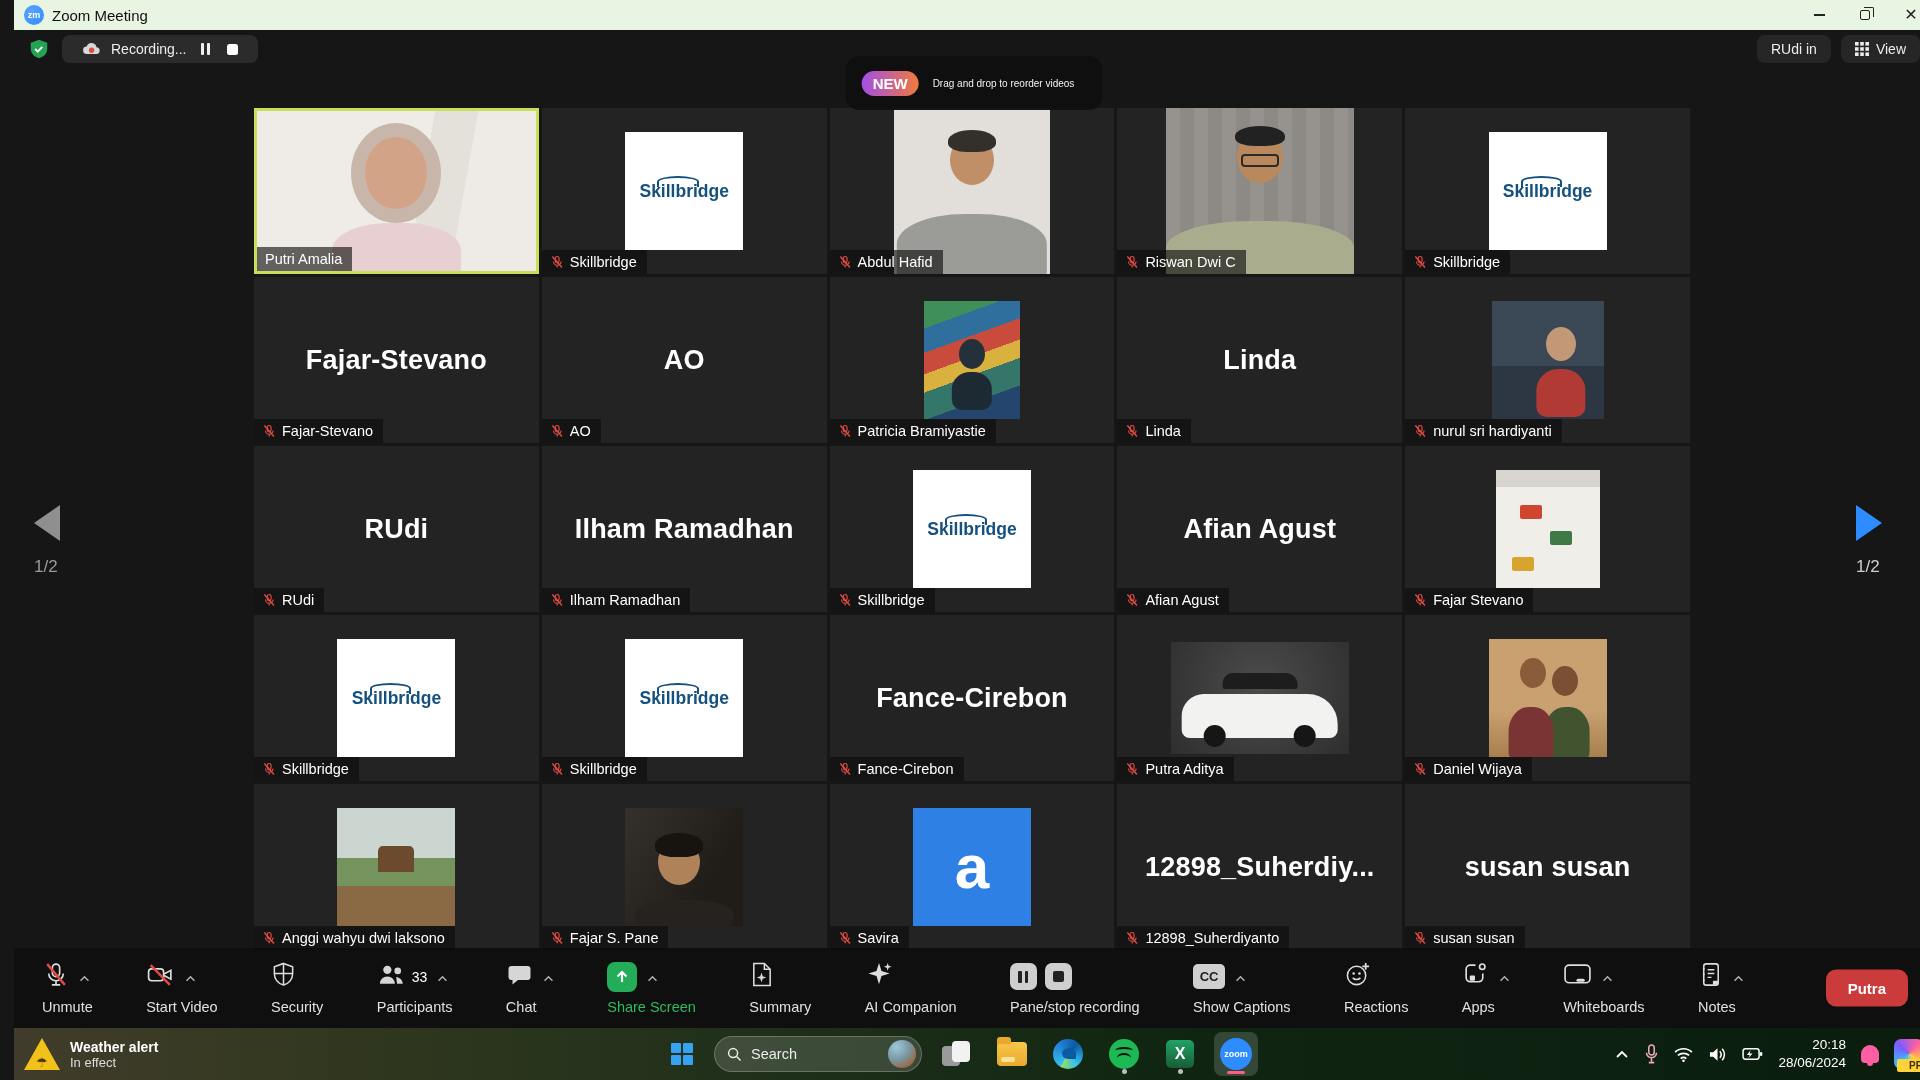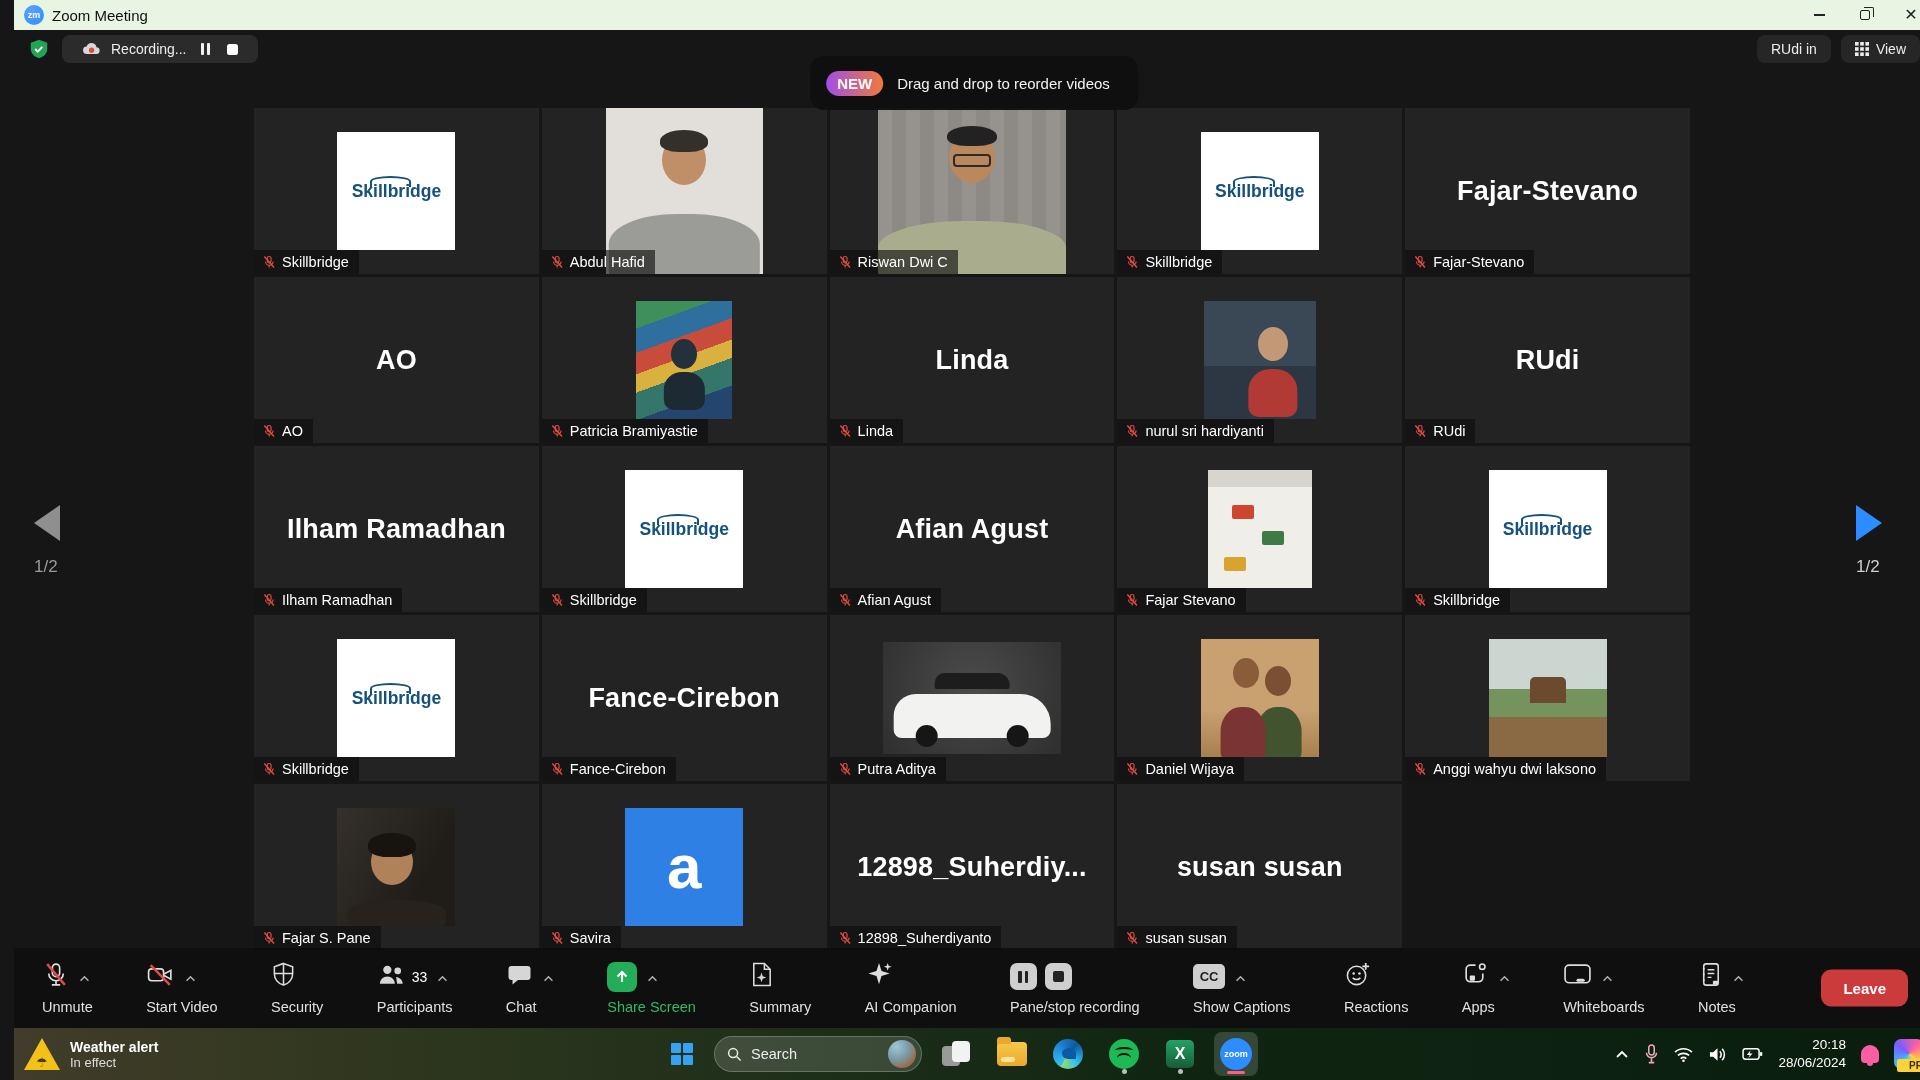--- a/index.html
+++ b/index.html
@@ -34,21 +34,21 @@
   .zoombar-right { margin-left:auto; display:flex; gap:10px; }
   .hdr-btn { display:flex; align-items:center; gap:7px; background:#262626; border-radius:8px;
     padding:6px 14px; color:#ececec; font-size:14px; cursor:pointer; }
 
   
   .toast { position:absolute; top:56px; left:50%; transform:translateX(-50%); z-index:40;
     background:rgba(15,15,15,.97); border-radius:14px; height:54px; display:flex; align-items:center;
     gap:14px; padding:0 28px 0 16px; }
   .new-badge { background:linear-gradient(90deg,#a24fe8,#ef7a3a); color:#fff; font-weight:bold;
     font-size:15px; border-radius:14px; padding:4px 11px; }
-  .toast-text { color:#f2f2f2; font-size:15px; }
+  .toast-text { color:#f2f2f2; font-size:10px; }
 
   
   .pager { position:absolute; top:505px; width:70px; text-align:left; }
   .pager-left { left:20px; }
   .pager-right { right:8px; }
   .tri { width:0; height:0; border-top:18px solid transparent; border-bottom:18px solid transparent; cursor:pointer; }
   .tri-left { border-right:26px solid #8f8f8f; }
   .tri-right { border-left:26px solid #2D8CFF; }
   .pager-label { margin-top:16px; font-size:17px; color:#9a9a9a; }
   .pager-right .pager-label { color:#cfcfcf; }
@@ -271,20 +271,31 @@
   <div class="pager pager-left">
     <div class="tri tri-left"></div>
     <div class="pager-label">1/2</div>
   </div>
   <div class="pager pager-right">
     <div class="tri tri-right"></div>
     <div class="pager-label">1/2</div>
   </div>
 
   <div class="grid" id="grid">
+      <div class="tile active">
+        <div class="photo v-putri">
+          <div class="p-box">
+            <div class="p-head"></div>
+            <div class="p-body"></div>
+          </div>
+        </div>
+        <div class="tile-label">
+          <span>Putri Amalia</span>
+        </div>
+      </div>
       <div class="tile">
         <div class="logo-box">
           <span>Skillbridge</span>
         </div>
         <div class="tile-label">
           <svg width="14" height="14" viewBox="0 0 24 24">
             <g stroke="#e24b45" stroke-width="2" fill="none">
               <rect x="9" y="2.5" width="6.5" height="11" rx="3.2"></rect>
               <path d="M6 11a6.5 6.5 0 0 0 13 0M12.3 17.5v4"></path>
             </g>
@@ -820,21 +831,21 @@
                 <circle cx="5" cy="20" r="1" fill="#dedede"></circle>
                 <rect x="14.5" y="20.5" width="5.5" height="4" rx="1" fill="#dedede"></rect>
               </svg></span>
             <span><svg class="chev" width="11" height="7" viewBox="0 0 12 8">
                 <path d="M1.5 6.5 6 2l4.5 4.5" fill="none" stroke="#cfcfcf" stroke-width="1.7"></path>
               </svg></span>
           </div>
           <span class="tb-label">Notes</span>
         </div>
       </div>
-    <div class="leave-btn">Leave</div>
+    <div class="leave-btn">Putra</div>
   </div>
 
   <div class="taskbar">
     <div class="weather">
       <div class="w-tri">☂</div>
       <div class="w-text">
         <div class="w1">Weather alert</div>
         <div class="w2">In effect</div>
       </div>
     </div>

